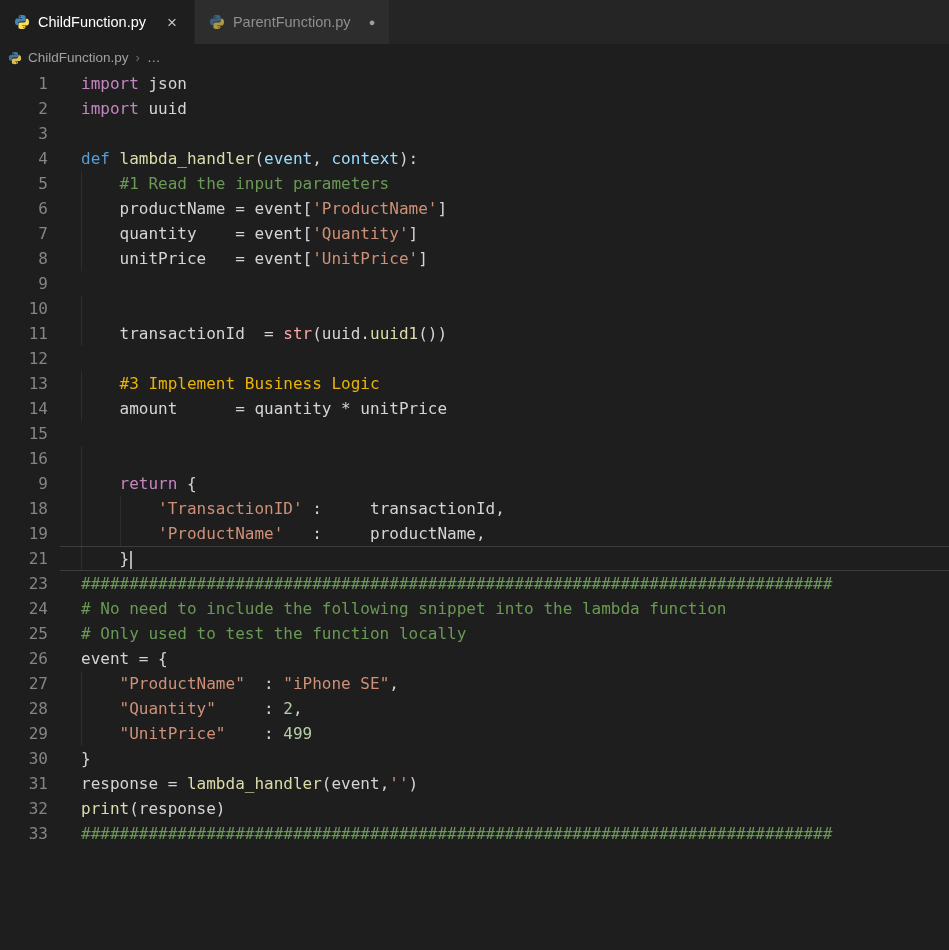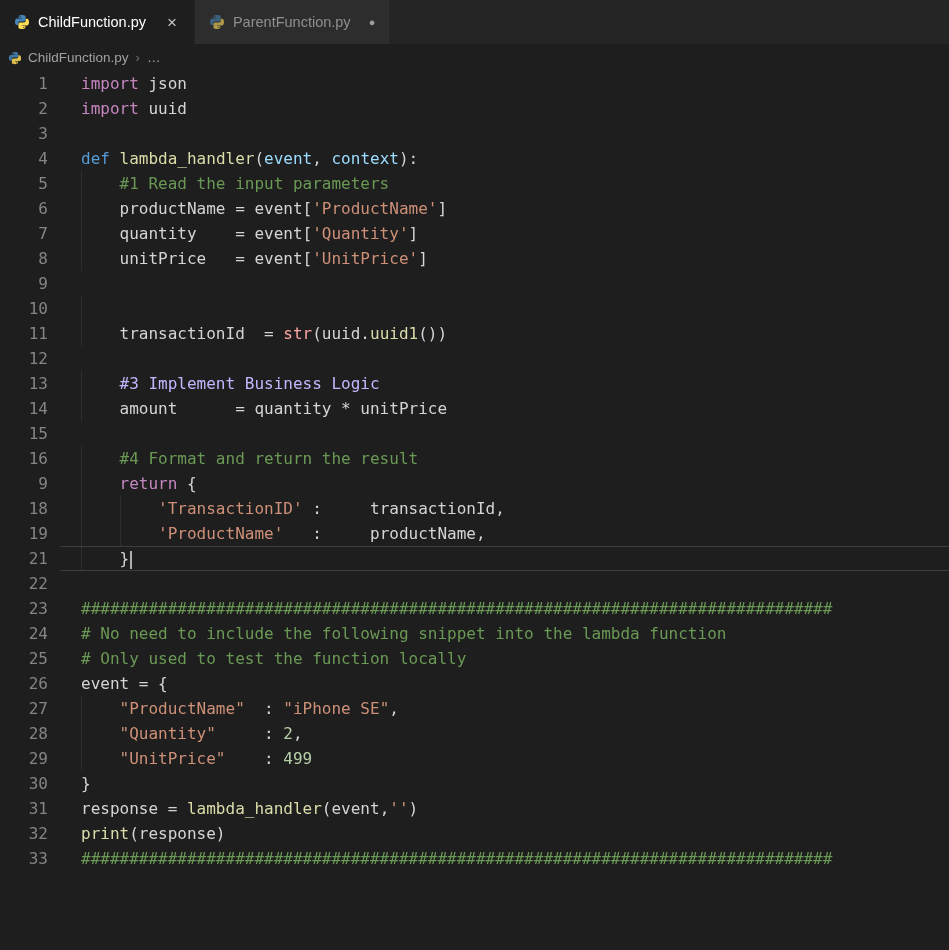--- a/index.html
+++ b/index.html
@@ -201,55 +201,51 @@
     <div class="row">
       <div class="gutter">11</div>
       <div class="content"><span class="iguide" style="left: 0ch;"></span><span style="color: rgb(212, 212, 212);">    transactionId  = </span><span style="color: #fca5a5;">str</span><span style="color: rgb(212, 212, 212);">(uuid.</span><span style="color: rgb(220, 220, 170);">uuid1</span><span style="color: rgb(212, 212, 212);">())</span></div>
     </div>
     <div class="row">
       <div class="gutter">12</div>
       <div class="content"></div>
     </div>
     <div class="row">
       <div class="gutter">13</div>
-      <div class="content"><span class="iguide" style="left: 0ch;"></span><span style="color: rgb(212, 212, 212);">    </span><span style="color: #c4b5fd;">#3 Implement Business Logic</span></div>
+      <div class="content"><span class="iguide" style="left: 0ch;"></span><span style="color: rgb(212, 212, 212);">    </span><span style="color: #eab308;">#3 Implement Business Logic</span></div>
     </div>
     <div class="row">
       <div class="gutter">14</div>
       <div class="content"><span class="iguide" style="left: 0ch;"></span><span style="color: rgb(212, 212, 212);">    amount      = quantity * unitPrice</span></div>
     </div>
     <div class="row">
       <div class="gutter">15</div>
       <div class="content"></div>
     </div>
     <div class="row">
       <div class="gutter">16</div>
-      <div class="content"><span class="iguide" style="left: 0ch;"></span><span style="color: rgb(212, 212, 212);">    </span><span style="color: rgb(106, 153, 85);">#4 Format and return the result</span></div>
+      <div class="content"><span class="iguide" style="left: 0ch;"></span><span style="color: rgb(212, 212, 212);">    </span></div>
     </div>
     <div class="row">
       <div class="gutter">9</div>
       <div class="content"><span class="iguide" style="left: 0ch;"></span><span style="color: rgb(212, 212, 212);">    </span><span style="color: rgb(197, 134, 192);">return</span><span style="color: rgb(212, 212, 212);"> {</span></div>
     </div>
     <div class="row">
       <div class="gutter">18</div>
       <div class="content"><span class="iguide" style="left: 0ch;"></span><span class="iguide" style="left: 4ch;"></span><span style="color: rgb(212, 212, 212);">        </span><span style="color: rgb(206, 145, 120);">'TransactionID'</span><span style="color: rgb(212, 212, 212);"> :     transactionId,</span></div>
     </div>
     <div class="row">
       <div class="gutter">19</div>
       <div class="content"><span class="iguide" style="left: 0ch;"></span><span class="iguide" style="left: 4ch;"></span><span style="color: rgb(212, 212, 212);">        </span><span style="color: rgb(206, 145, 120);">'ProductName'</span><span style="color: rgb(212, 212, 212);">   :     productName,</span></div>
     </div>
     <div class="row current">
       <div class="gutter">21</div>
       <div class="content"><span class="iguide" style="left: 0ch;"></span><span style="color: rgb(212, 212, 212);">    }</span><span class="cursor"></span></div>
     </div>
     <div class="row">
-      <div class="gutter">22</div>
-      <div class="content"></div>
-    </div>
-    <div class="row">
       <div class="gutter">23</div>
       <div class="content"><span style="color: rgb(106, 153, 85);">##############################################################################</span></div>
     </div>
     <div class="row">
       <div class="gutter">24</div>
       <div class="content"><span style="color: rgb(106, 153, 85);"># No need to include the following snippet into the lambda function</span></div>
     </div>
     <div class="row">
       <div class="gutter">25</div>
       <div class="content"><span style="color: rgb(106, 153, 85);"># Only used to test the function locally</span></div>

